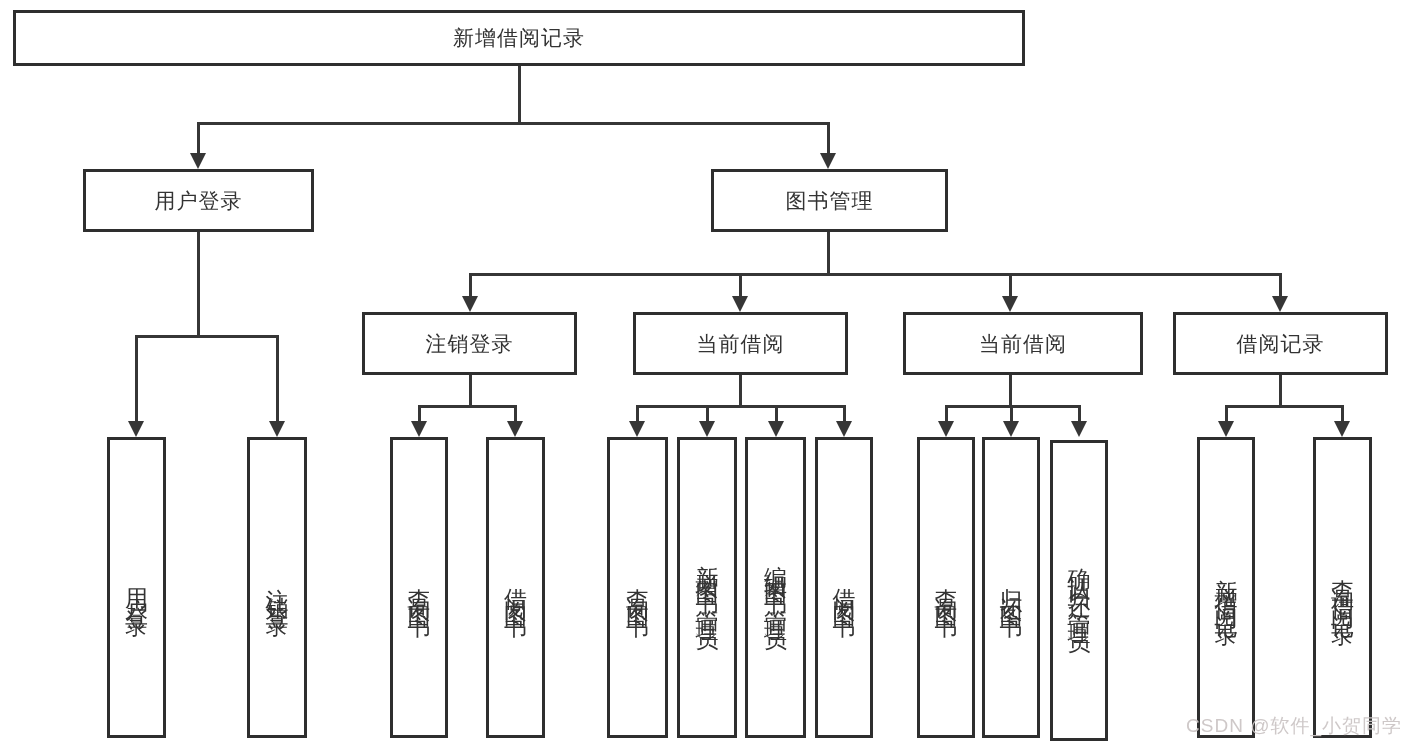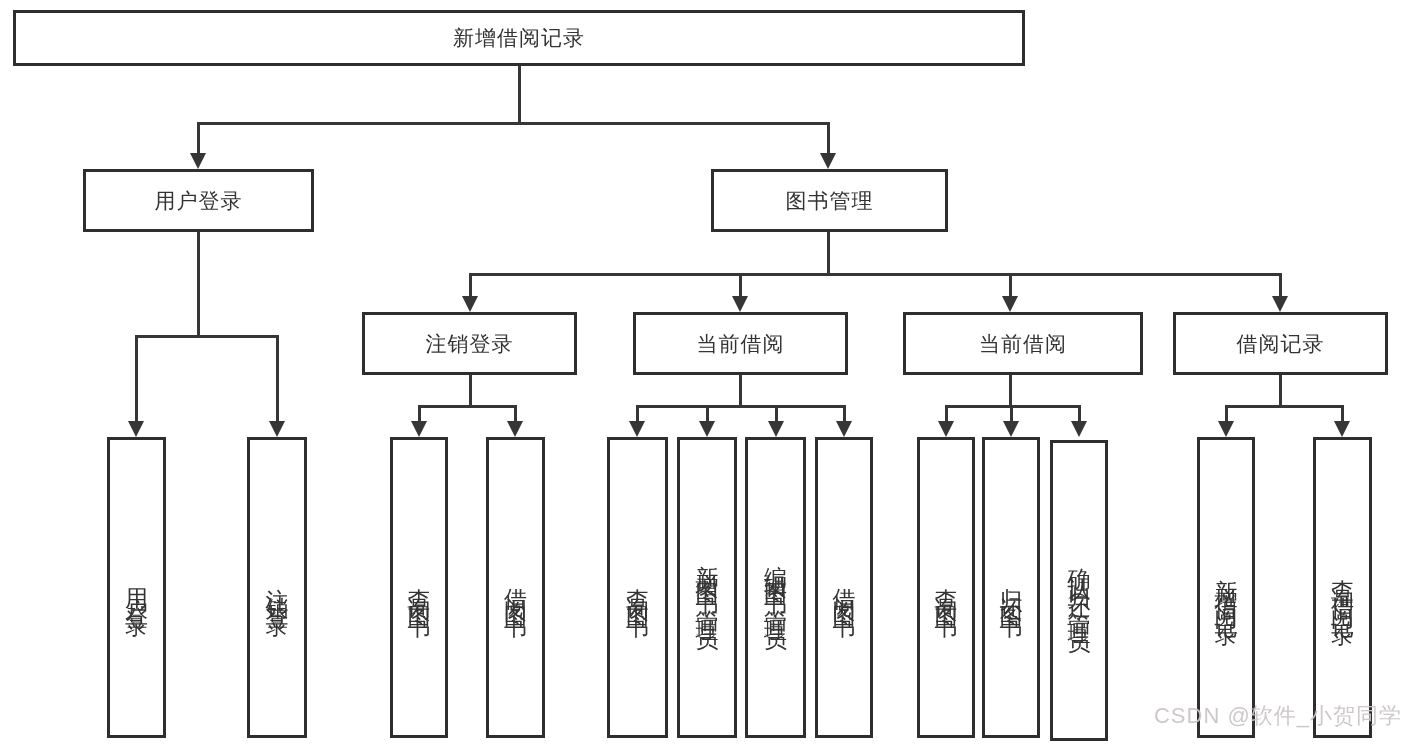--- a/index.html
+++ b/index.html
@@ -30,22 +30,22 @@
   .v{position:absolute;width:3px;background:#363636;}
   .h{position:absolute;height:3px;background:#363636;}
   .tri{
     position:absolute;width:0;height:0;
     border-left:8px solid transparent;
     border-right:8px solid transparent;
     border-top:16px solid #363636;
   }
   .watermark{
     position:absolute;
-    right:3px;bottom:16px;
-    font-size:22px;
+    right:3px;bottom:8px;
+    font-size:19px;
     color:rgba(203,197,197,0.95);
     letter-spacing:1px;
     z-index:5;
     white-space:nowrap;
     text-align:right;
   }
 </style>
 </head>
 <body>
 

